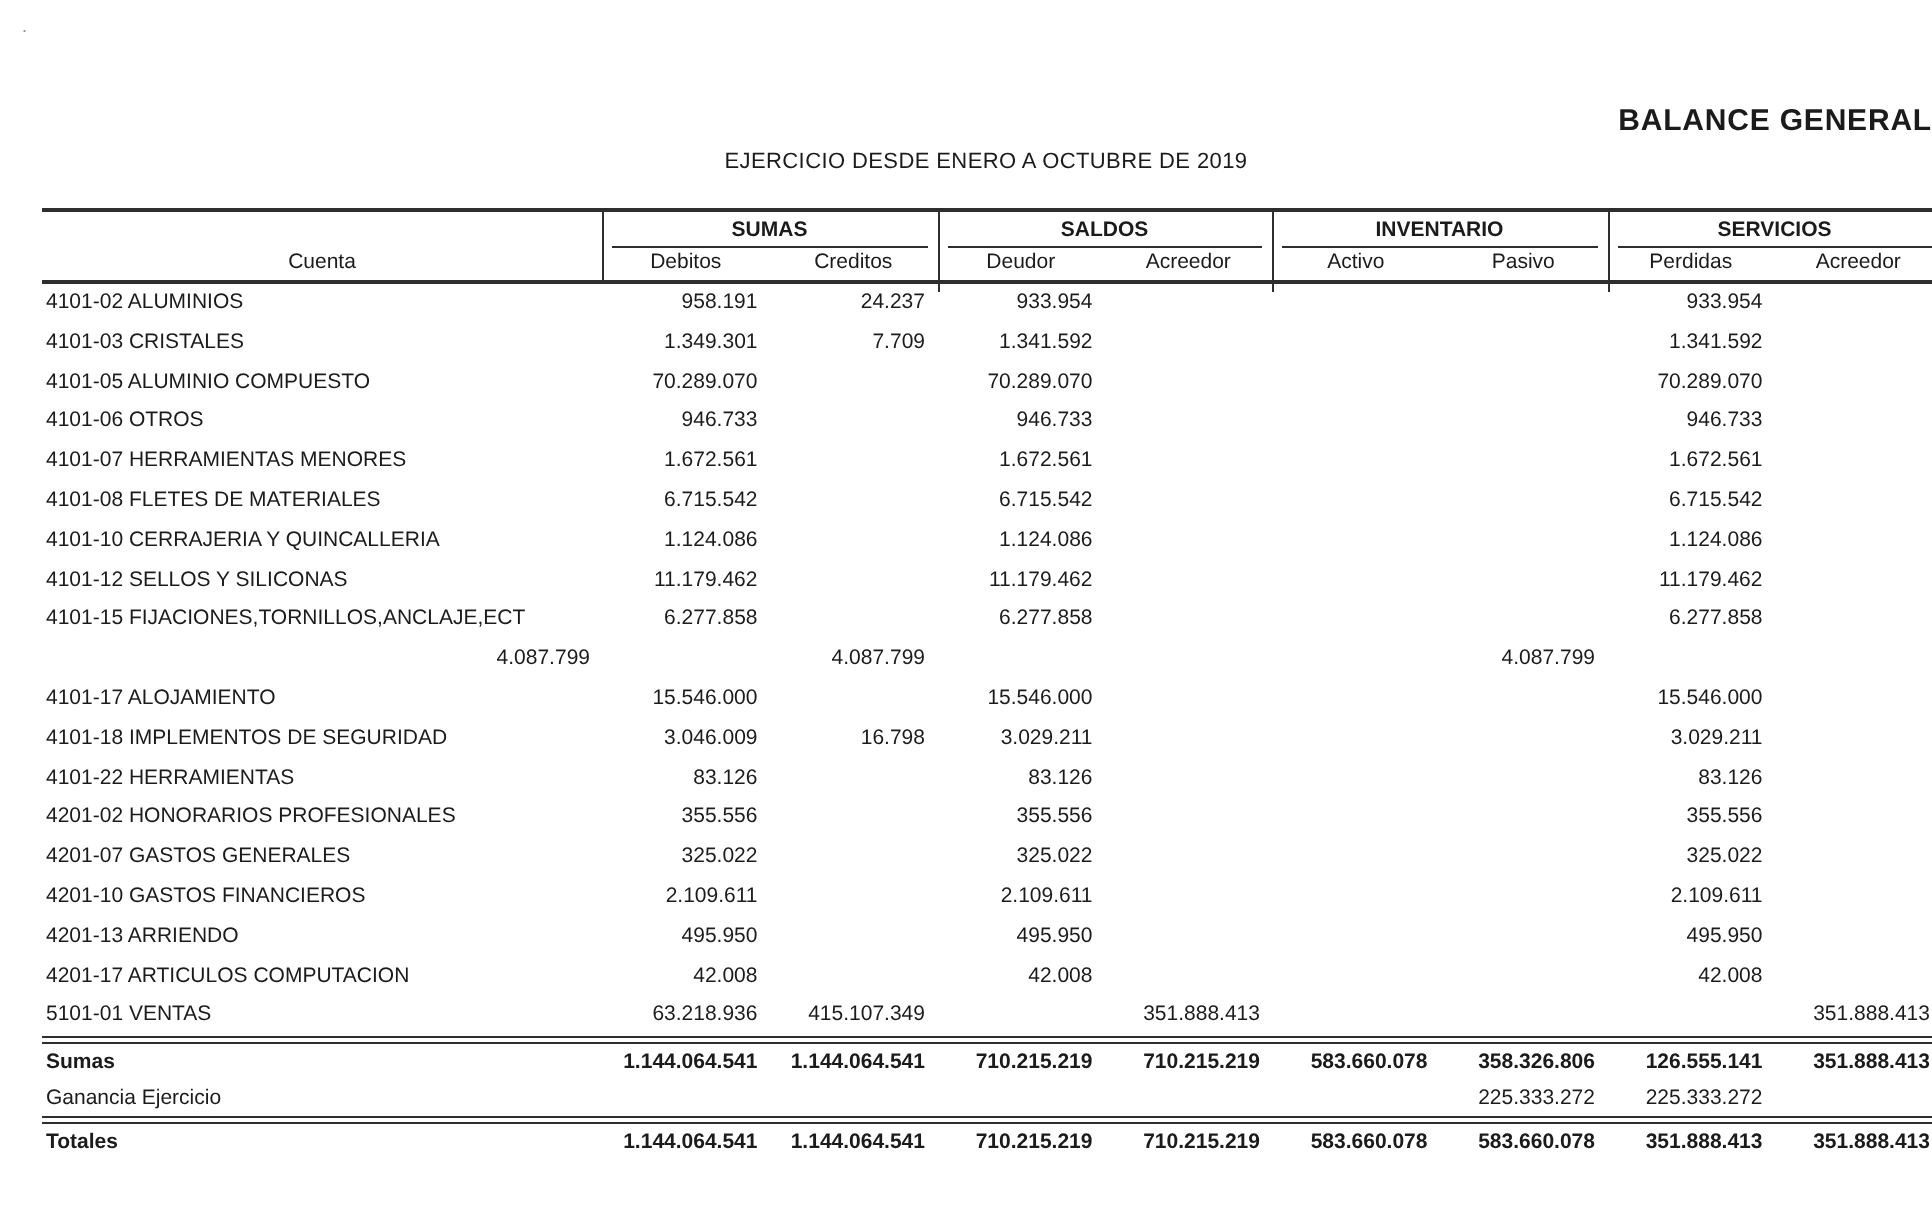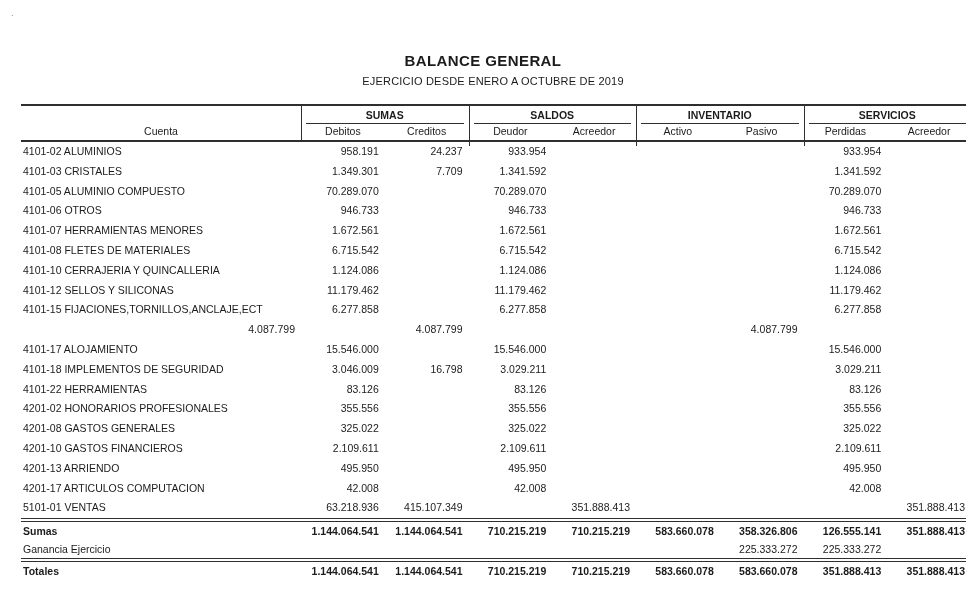--- a/index.html
+++ b/index.html
@@ -1,19 +1,19 @@
 <!DOCTYPE html>
 <html><head>
 <meta charset="utf-8">
 <style>
   html,body{margin:0;padding:0;background:#fff;}
   .page{position:relative;width:966px;height:612px;background:#ffffff;overflow:hidden;
         font-family:"Liberation Sans","DejaVu Sans",sans-serif;color:#1b1b1b;}
   .stray{position:absolute;left:11px;top:8px;font-size:9px;color:#8a8a8a;}
-  .title{position:absolute;left:0;top:52px;width:966px;text-align:center;
+  .title{position:absolute;left:0;top:52px;width:966px;text-align:right;
          font-size:15px;font-weight:700;letter-spacing:.4px;}
   .subtitle{position:absolute;left:0;top:75px;width:966px;text-align:center;
             font-size:11px;font-weight:400;letter-spacing:.2px;padding-left:10px;}
   .table{position:absolute;left:8px;top:104px;width:950px;margin-left:13px;}
   .thead{position:relative;border-top:2px solid #2e2e2e;border-bottom:2px solid #2e2e2e;}
   .group-row{display:grid;grid-template-columns:280px repeat(4,167.5px);height:17px;}
   .group-label{position:relative;text-align:center;font-size:10.5px;font-weight:700;line-height:18px;}
   .group-label::after{content:"";position:absolute;left:5px;right:5px;bottom:0;height:1px;background:#2e2e2e;}
   .col-row{display:grid;grid-template-columns:280px repeat(8,83.75px);height:17px;}
   .col-label{text-align:center;font-size:10.5px;font-weight:400;line-height:17px;}
@@ -208,21 +208,21 @@
           <div class="num">355.556</div>
           <div class="num"></div>
           <div class="num">355.556</div>
           <div class="num"></div>
           <div class="num"></div>
           <div class="num"></div>
           <div class="num">355.556</div>
           <div class="num"></div>
         </div>
         <div class="trow">
-          <div class="cuenta">4201-08 GASTOS GENERALES</div>
+          <div class="cuenta">4201-07 GASTOS GENERALES</div>
           <div class="num">325.022</div>
           <div class="num"></div>
           <div class="num">325.022</div>
           <div class="num"></div>
           <div class="num"></div>
           <div class="num"></div>
           <div class="num">325.022</div>
           <div class="num"></div>
         </div>
         <div class="trow">

